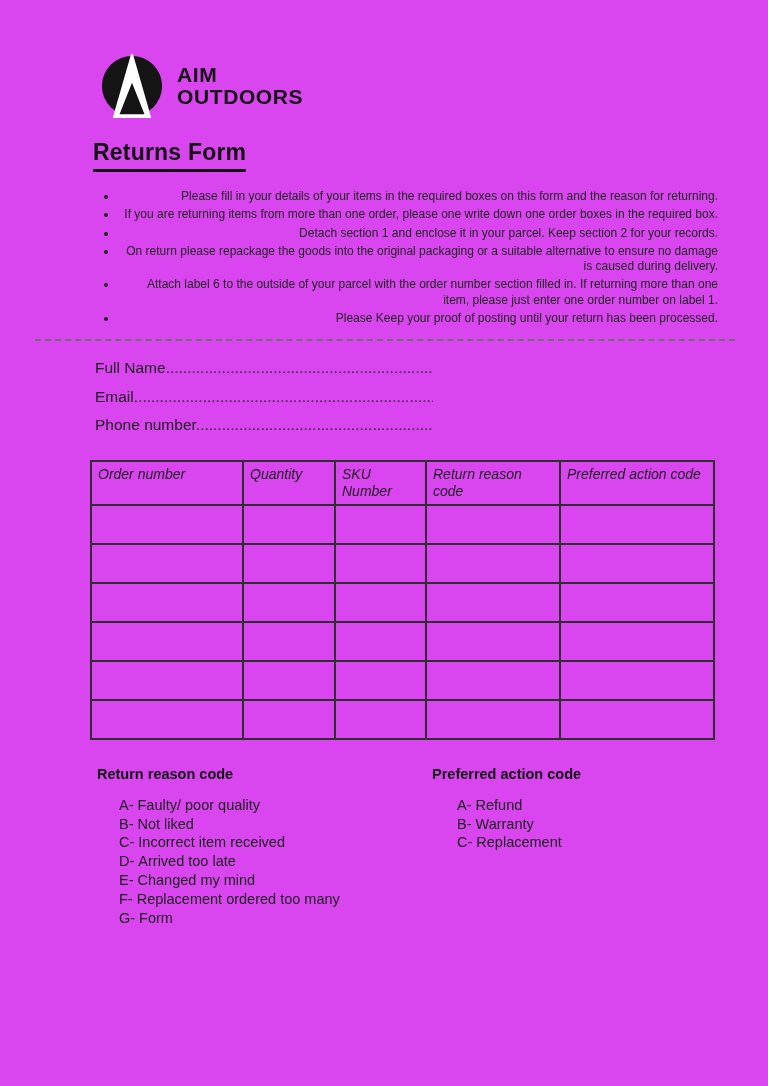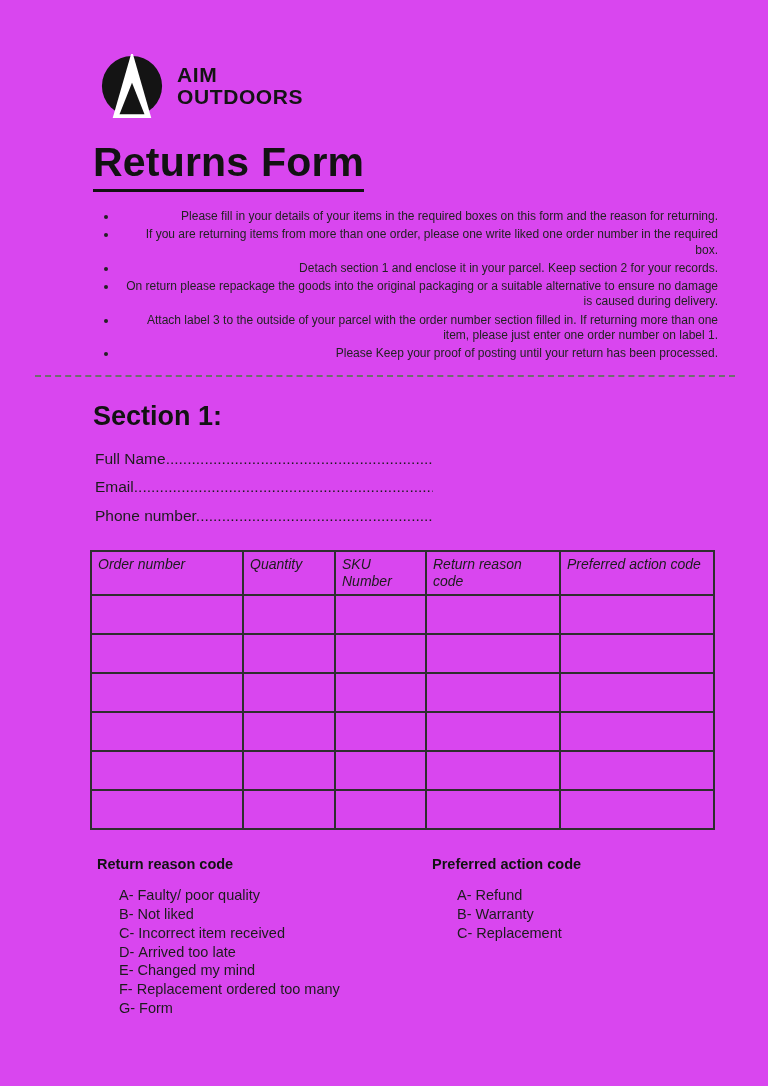--- a/index.html
+++ b/index.html
@@ -14,21 +14,21 @@
 
   
   .logo-row { display:flex; align-items:center; gap:13px; margin:54px 0 0 100px; }
   .logo-mark { width:64px; height:64px; flex:0 0 auto; }
   .brand-text { font-weight:700; font-size:21px; line-height:22px; letter-spacing:0.6px; color:#141414; }
 
   
   .title-wrap { margin:21px 0 0 93px; }
   .page-title {
     display:inline-block;
-    font-size:41px; font-weight:700; letter-spacing:0.2px;
+    font-size:23px; font-weight:700; letter-spacing:0.2px;
     color:#121212;
     border-bottom:3px solid #121212;
     padding-bottom:3px;
   }
 
   
   .instructions {
     margin:17px 0 0 96px; padding-left:22px;
     width:600px;
     font-size:12px; line-height:15.3px; color:#222;text-align:right;
@@ -93,30 +93,29 @@
       <div>OUTDOORS</div>
     </div>
   </div>
 
   <div class="title-wrap">
     <span class="page-title">Returns Form</span>
   </div>
 
   <ul class="instructions">
     <li>Please fill in your details of your items in the required boxes on this form and the reason for returning.</li>
-    <li>If you are returning items from more than one order, please one write liked one order number in the required box.</li>
+    <li>If you are returning items from more than one order, please one write down one order boxes in the required box.</li>
     <li>Detach section 1 and enclose it in your parcel. Keep section 2 for your records.</li>
     <li>On return please repackage the goods into the original packaging or a suitable alternative to ensure no damage is caused during delivery.</li>
-    <li>Attach label 3 to the outside of your parcel with the order number section filled in. If returning more than one item, please just enter one order number on label 1.</li>
+    <li>Attach label 6 to the outside of your parcel with the order number section filled in. If returning more than one item, please just enter one order number on label 1.</li>
     <li>Please Keep your proof of posting until your return has been processed.</li>
   </ul>
 
   <div class="divider"></div>
 
-  <div class="section-heading">Section 1:</div>
 
   <div class="fields">
     <div class="field"><span>Full Name</span><span>.......................................................................................</span></div>
     <div class="field"><span>Email</span><span>.......................................................................................</span></div>
     <div class="field"><span>Phone number</span><span>.......................................................................................</span></div>
   </div>
 
   <table class="items">
     <colgroup>
       <col style="width:152px">

